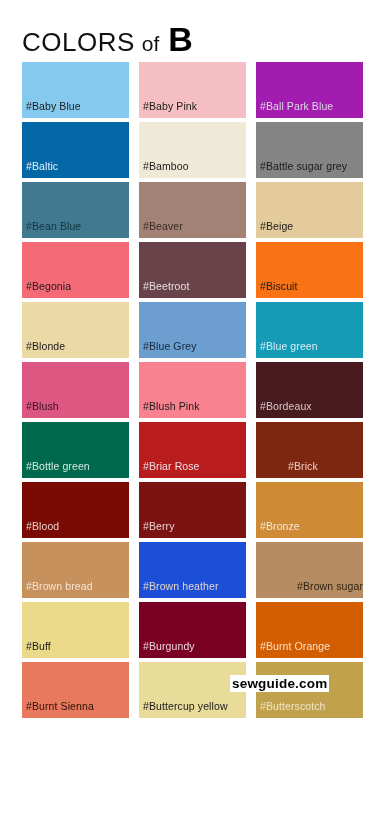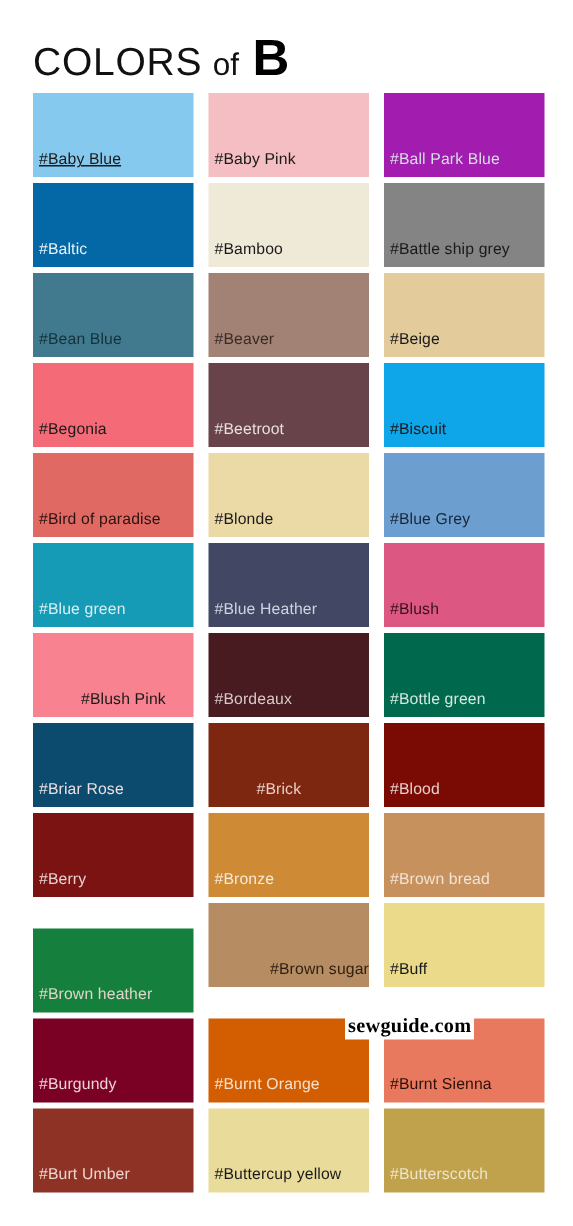--- a/index.html
+++ b/index.html
@@ -87,137 +87,127 @@
     position: absolute;
     left: 230px;
     top: 675px;
     font-size: 13.5px;
     font-weight: bold;
     color: #000000;
     letter-spacing: 0.2px;
     z-index: 5;
     background: #ffffff;
     padding: 1px 2px;
-    font-family: Liberation Serif, serif;
   }
 </style>
 </head>
 <body>
 
 <div id="page">
 
   <div class="title-bar">
     <span class="title-main">COLORS</span>
     <span class="title-of">of</span>
     <span class="title-letter">B</span>
   </div>
 
   <div class="grid" id="swatch-grid">
       <div class="swatch" style="background: rgb(134, 201, 238);">
-        <span class="swatch-label" style="color: rgb(26, 26, 26); text-decoration: underline;">#Baby Blue</span>
+        <span class="swatch-label" style="color: rgb(26, 26, 26);">#Baby Blue</span>
       </div>
       <div class="swatch" style="background: rgb(244, 190, 194);">
         <span class="swatch-label" style="color: rgb(26, 26, 26);">#Baby Pink</span>
       </div>
       <div class="swatch" style="background: #a21caf;">
         <span class="swatch-label" style="color: rgb(217, 220, 230);">#Ball Park Blue</span>
       </div>
       <div class="swatch" style="background: rgb(5, 104, 166);">
         <span class="swatch-label" style="color: rgb(232, 241, 248);">#Baltic</span>
       </div>
       <div class="swatch" style="background: rgb(239, 233, 216);">
         <span class="swatch-label" style="color: rgb(26, 26, 26);">#Bamboo</span>
       </div>
       <div class="swatch" style="background: rgb(132, 132, 132);">
-        <span class="swatch-label" style="color: rgb(26, 26, 26);">#Battle ship grey</span>
+        <span class="swatch-label" style="color: rgb(26, 26, 26);">#Battle sugar grey</span>
       </div>
       <div class="swatch" style="background: rgb(65, 122, 142);">
         <span class="swatch-label" style="color: rgb(20, 50, 61);">#Bean Blue</span>
       </div>
       <div class="swatch" style="background: rgb(162, 130, 117);">
         <span class="swatch-label" style="color: rgb(58, 43, 36);">#Beaver</span>
       </div>
       <div class="swatch" style="background: rgb(227, 203, 155);">
         <span class="swatch-label" style="color: rgb(26, 26, 26);">#Beige</span>
       </div>
       <div class="swatch" style="background: rgb(245, 106, 119);">
         <span class="swatch-label" style="color: rgb(26, 26, 26);">#Begonia</span>
       </div>
       <div class="swatch" style="background: rgb(105, 67, 74);">
         <span class="swatch-label" style="color: rgb(230, 223, 224);">#Beetroot</span>
       </div>
-      <div class="swatch" style="background: #0ea5e9;">
+      <div class="swatch" style="background: #f97316;">
         <span class="swatch-label" style="color: rgb(26, 26, 26);">#Biscuit</span>
-      </div>
-      <div class="swatch" style="background: rgb(224, 106, 99);">
-        <span class="swatch-label" style="color: rgb(43, 19, 16);">#Bird of paradise</span>
       </div>
       <div class="swatch" style="background: rgb(235, 217, 166);">
         <span class="swatch-label" style="color: rgb(26, 26, 26);">#Blonde</span>
       </div>
       <div class="swatch" style="background: rgb(108, 158, 207);">
         <span class="swatch-label" style="color: rgb(22, 39, 58); margin-top: 24px;">#Blue Grey</span>
       </div>
       <div class="swatch" style="background: rgb(21, 155, 181);">
         <span class="swatch-label" style="color: rgb(216, 238, 243);">#Blue green</span>
       </div>
-      <div class="swatch" style="background: rgb(66, 72, 100);">
-        <span class="swatch-label" style="color: rgb(207, 211, 224);">#Blue  Heather</span>
-      </div>
       <div class="swatch" style="background: rgb(220, 88, 131);">
         <span class="swatch-label" style="color: rgb(58, 15, 31);">#Blush</span>
       </div>
-      <div class="swatch" style="background: rgb(249, 130, 144); padding-left: 28px;">
+      <div class="swatch" style="background: rgb(249, 130, 144);">
         <span class="swatch-label" style="color: rgb(26, 26, 26);">#Blush Pink</span>
       </div>
       <div class="swatch" style="background: rgb(72, 27, 32);">
         <span class="swatch-label" style="color: rgb(217, 201, 202);">#Bordeaux</span>
       </div>
       <div class="swatch" style="background: rgb(0, 105, 77);">
         <span class="swatch-label" style="color: rgb(213, 232, 224);">#Bottle green</span>
       </div>
-      <div class="swatch" style="background: #0c4a6e;">
+      <div class="swatch" style="background: #b91c1c;">
         <span class="swatch-label" style="color: rgb(236, 223, 227);">#Briar Rose</span>
       </div>
       <div class="swatch" style="background: rgb(125, 38, 16);">
         <span class="swatch-label" style="color: rgb(234, 207, 198); padding-left: 32px;">#Brick</span>
       </div>
       <div class="swatch" style="background: rgb(122, 11, 4);">
         <span class="swatch-label" style="color: rgb(232, 207, 203);">#Blood</span>
       </div>
       <div class="swatch" style="background: rgb(122, 19, 17);">
         <span class="swatch-label" style="color: rgb(233, 210, 208);">#Berry</span>
       </div>
       <div class="swatch" style="background: rgb(206, 138, 53);">
         <span class="swatch-label" style="color: rgb(246, 234, 215);">#Bronze</span>
       </div>
       <div class="swatch" style="background: rgb(199, 145, 93);">
         <span class="swatch-label" style="color: rgb(242, 227, 211);">#Brown bread</span>
       </div>
-      <div class="swatch" style="background: #15803d; margin-top: 17px;">
+      <div class="swatch" style="background: #1d4ed8;">
         <span class="swatch-label" style="color: rgb(224, 213, 201);">#Brown heather</span>
       </div>
       <div class="swatch" style="background: rgb(182, 140, 98);">
         <span class="swatch-label" style="color: rgb(46, 31, 16); text-align: right;">#Brown sugar</span>
       </div>
       <div class="swatch" style="background: rgb(235, 218, 138);">
         <span class="swatch-label" style="color: rgb(26, 26, 26);">#Buff</span>
       </div>
       <div class="swatch" style="background: rgb(122, 1, 36);">
         <span class="swatch-label" style="color: rgb(237, 212, 220);">#Burgundy</span>
       </div>
       <div class="swatch" style="background: rgb(211, 94, 2);">
         <span class="swatch-label" style="color: rgb(247, 224, 204);">#Burnt Orange</span>
       </div>
       <div class="swatch" style="background: rgb(233, 121, 94);">
         <span class="swatch-label" style="color: rgb(43, 16, 7);">#Burnt Sienna</span>
       </div>
-      <div class="swatch" style="background: rgb(142, 50, 37);">
-        <span class="swatch-label" style="color: rgb(238, 214, 207);">#Burt Umber</span>
-      </div>
       <div class="swatch" style="background: rgb(233, 219, 154);">
         <span class="swatch-label" style="color: rgb(26, 26, 26);">#Buttercup yellow</span>
       </div>
       <div class="swatch" style="background: rgb(193, 162, 76);">
         <span class="swatch-label" style="color: rgb(238, 228, 198);">#Butterscotch</span>
       </div>
     </div>
 
   <div class="watermark">sewguide.com</div>
 

